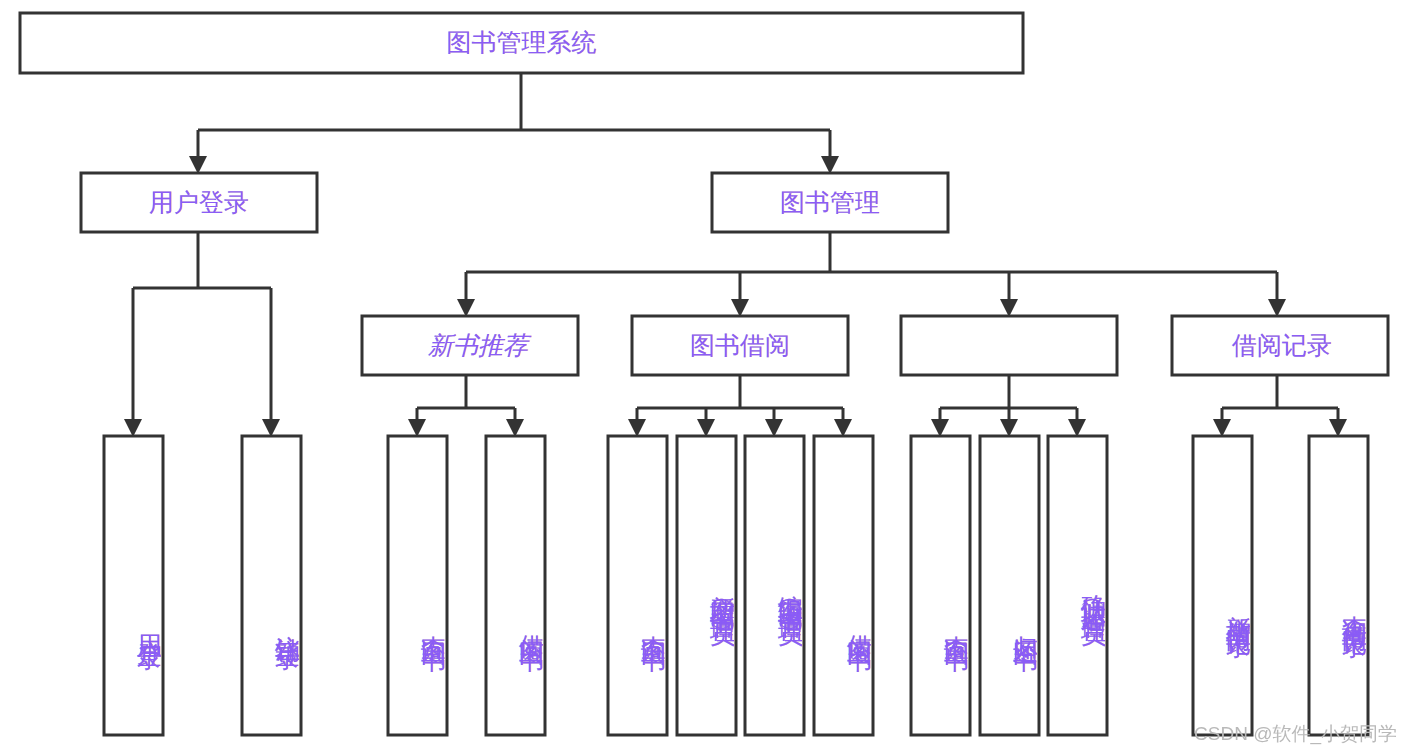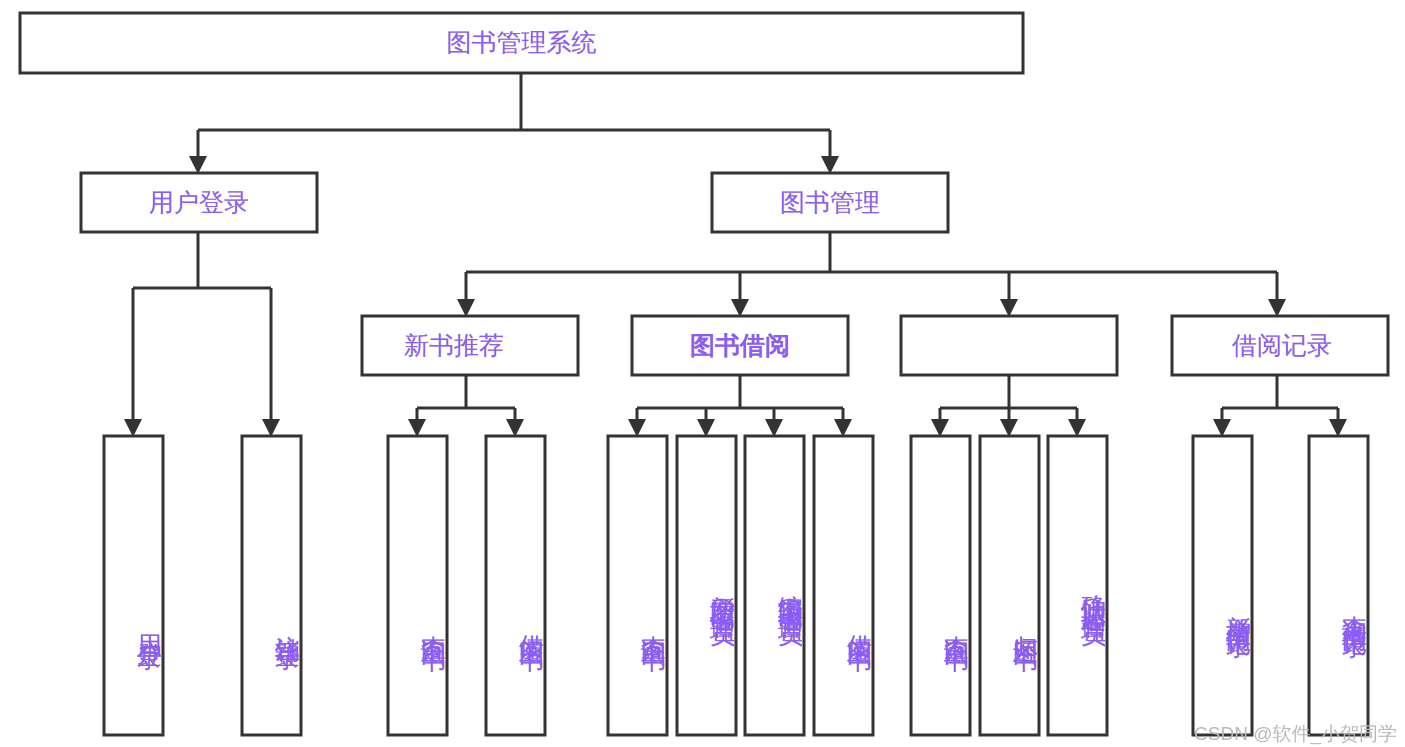--- a/index.html
+++ b/index.html
@@ -161,22 +161,22 @@
       <rect class="node-box" x="1193" y="436" width="59" height="299"></rect>
       <rect class="node-box" x="1309" y="436" width="59" height="299"></rect>
     </g>
   </svg>
 
   <div class="node-label horiz" style="left:20px;  top:13px;  width:1003px; height:60px;">图书管理系统</div>
 
   <div class="node-label horiz" style="left:81px;  top:173px; width:236px; height:59px;">用户登录</div>
   <div class="node-label horiz" style="left:712px; top:173px; width:236px; height:59px;">图书管理</div>
 
-  <div class="node-label horiz" style="left:346px; top:316px; width:216px; height:59px;">新书推荐</div>
-  <div class="node-label horiz" style="left:632px; top:316px; width:216px; height:59px;font-weight:bold;">图书借阅</div>
+  <div class="node-label horiz" style="left:370px; top:316px; width:216px; height:59px;font-style:italic;">新书推荐</div>
+  <div class="node-label horiz" style="left:632px; top:316px; width:216px; height:59px;">图书借阅</div>
   <div class="node-label horiz" style="left:1172px;top:316px; width:220px; height:59px;">借阅记录</div>
 
   <div class="node-label vert" style="left:104px; top:503px; width:59px; height:232px;">用户登录</div>
   <div class="node-label vert" style="left:242px; top:503px; width:59px; height:232px;">注销登录</div>
 
   <div class="node-label vert" style="left:388px; top:503px; width:59px; height:232px;">查询图书</div>
   <div class="node-label vert" style="left:486px; top:503px; width:59px; height:232px;">借阅图书</div>
 
   <div class="node-label vert" style="left:608px; top:503px; width:59px; height:232px;">查询图书</div>
   <div class="node-label vert" style="left:677px; top:442px; width:59px; height:293px;">新增图书（管理员）</div>

